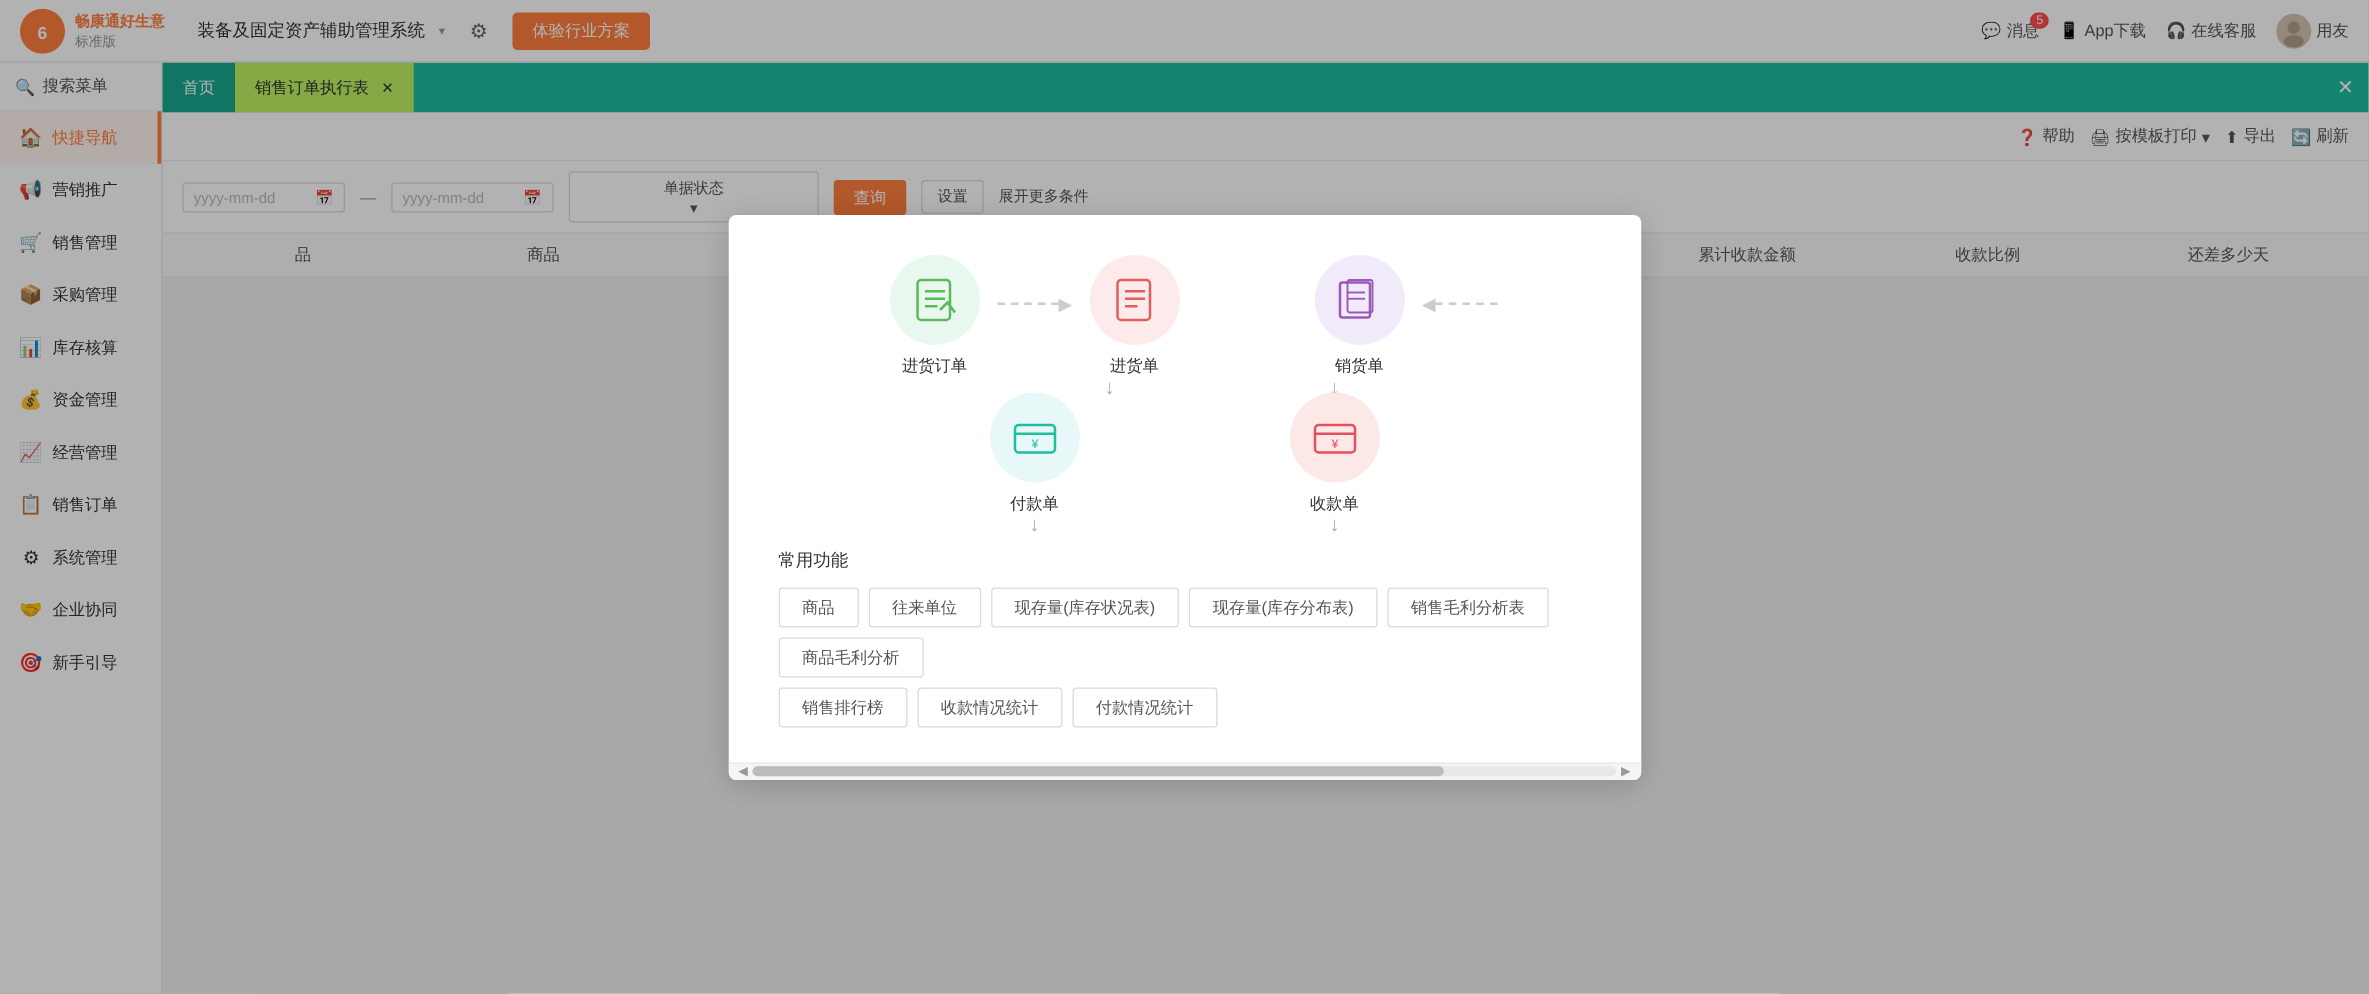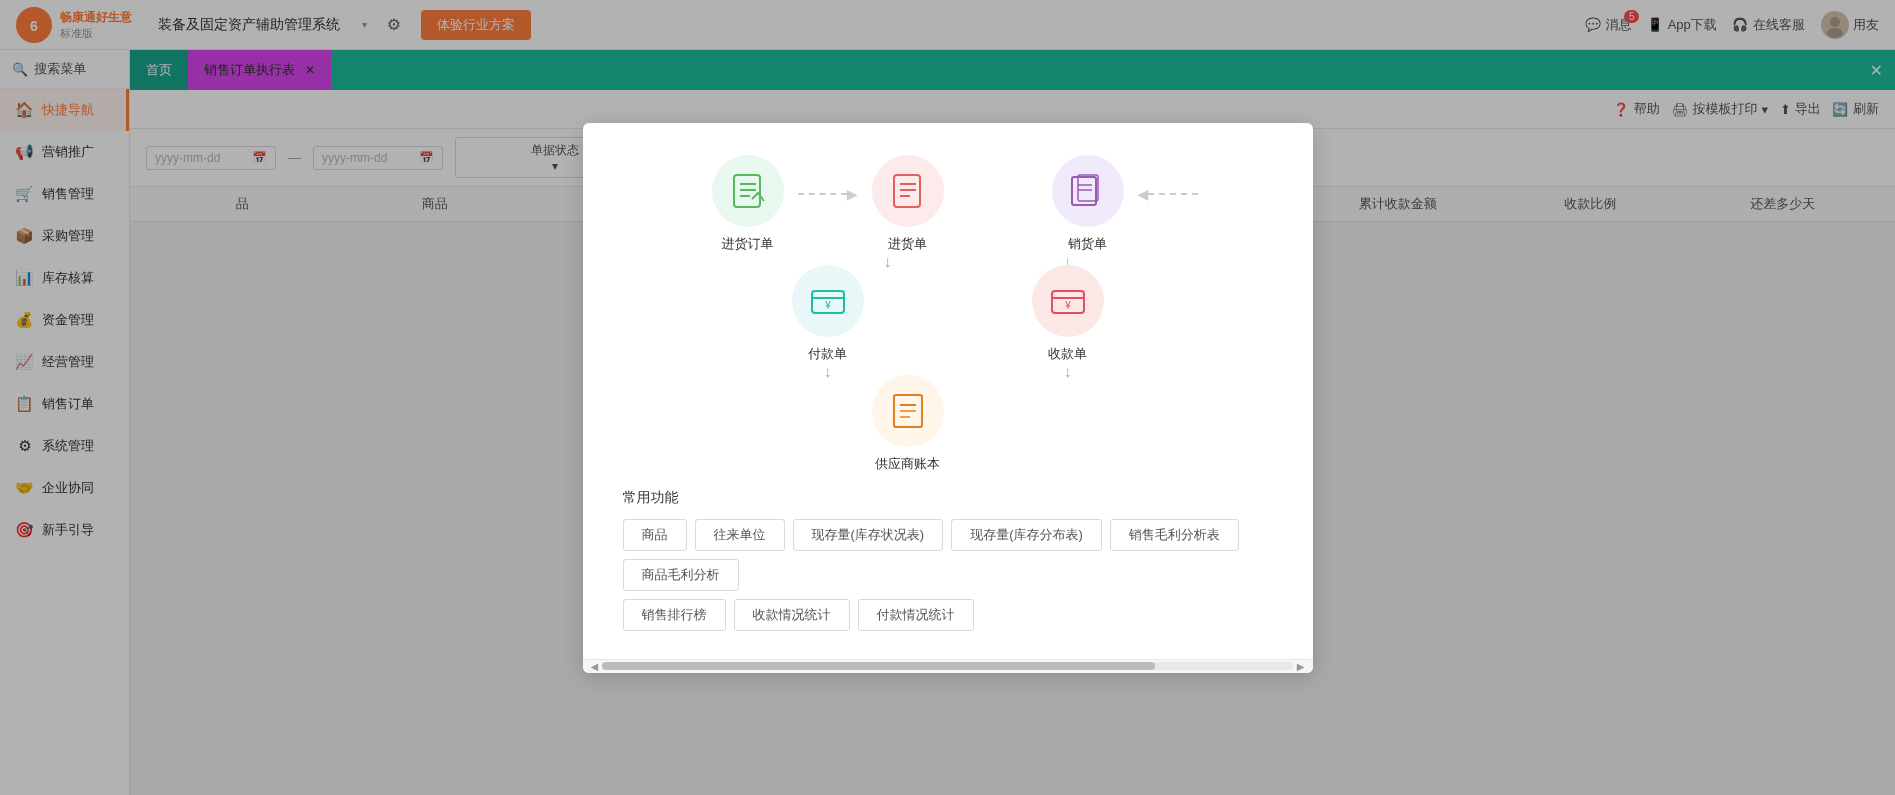--- a/index.html
+++ b/index.html
@@ -10,37 +10,37 @@
     .top-bar { display: flex; align-items: center; height: 50px; background: #fff; border-bottom: 1px solid #e8e8e8; padding: 0 16px; gap: 12px; flex-shrink: 0; }
     .main-area { display: flex; flex: 1; overflow: hidden; }
     .sidebar { width: 130px; background: #fff; border-right: 1px solid #e8e8e8; display: flex; flex-direction: column; flex-shrink: 0; }
     .content-area { flex: 1; display: flex; flex-direction: column; overflow: hidden; }
     .tab-bar { height: 40px; background: #1ebfa0; display: flex; align-items: center; padding: 0; flex-shrink: 0; }
     .content-body { flex: 1; background: #f0f2f5; overflow: auto; position: relative; }
 
     
     .logo-area { display: flex; align-items: center; gap: 8px; width: 130px; flex-shrink: 0; }
     .logo-icon { width: 36px; height: 36px; }
-    .system-title { display: flex; align-items: center; gap: 22px; color: #333; font-size: 14px; }
+    .system-title { display: flex; align-items: center; gap: 11px; color: #333; font-size: 14px; }
     .dropdown-arrow { color: #999; font-size: 10px; }
     .gear-btn { width: 30px; height: 30px; display: flex; align-items: center; justify-content: center; cursor: pointer; color: #666; font-size: 16px; }
     .experience-btn { background: #ff7e3e; color: #fff; border: none; padding: 6px 16px; border-radius: 4px; cursor: pointer; font-size: 13px; }
     .top-right { margin-left: auto; display: flex; align-items: center; gap: 16px; }
     .top-right-item { display: flex; align-items: center; gap: 4px; color: #555; cursor: pointer; font-size: 13px; position: relative; }
     .badge { background: #ff4d4f; color: #fff; border-radius: 10px; font-size: 10px; padding: 1px 5px; position: absolute; top: -6px; right: -8px; }
     .avatar { width: 28px; height: 28px; border-radius: 50%; background: #ddd; display: flex; align-items: center; justify-content: center; overflow: hidden; }
     .search-menu { display: flex; align-items: center; gap: 6px; padding: 10px 12px; cursor: pointer; color: #555; border-bottom: 1px solid #f0f0f0; font-size: 13px; }
     .sidebar-item { display: flex; align-items: center; gap: 8px; padding: 12px 16px; cursor: pointer; color: #333; font-size: 13px; transition: background 0.2s; }
     .sidebar-item.active { background: #fff5f0; color: #ff7e3e; border-right: 3px solid #ff7e3e; }
     .sidebar-icon { width: 18px; height: 18px; display: flex; align-items: center; justify-content: center; font-size: 15px; }
 
     
     .tab-item { height: 40px; padding: 0 16px; display: flex; align-items: center; cursor: pointer; font-size: 13px; color: #fff; gap: 6px; }
     .tab-item.home { background: #17a98e; }
-    .tab-item.active { background: #d946ef; color: #333; }
+    .tab-item.active { background: #bef264; color: #333; }
     .tab-close { font-size: 12px; cursor: pointer; margin-left: 4px; }
     .tab-spacer { flex: 1; }
     .tab-close-all { padding: 0 12px; color: #fff; cursor: pointer; font-size: 16px; }
 
     
     .toolbar { display: flex; align-items: center; gap: 12px; padding: 10px 16px; background: #fff; border-bottom: 1px solid #e8e8e8; }
     .toolbar-right { margin-left: auto; display: flex; align-items: center; gap: 12px; }
     .toolbar-btn { display: flex; align-items: center; gap: 4px; color: #555; cursor: pointer; font-size: 13px; }
     .query-btn { background: #ff7e3e; color: #fff; border: none; padding: 5px 16px; border-radius: 3px; cursor: pointer; font-size: 13px; }
     .set-btn { background: #fff; color: #555; border: 1px solid #d9d9d9; padding: 4px 12px; border-radius: 3px; cursor: pointer; font-size: 12px; }
@@ -369,33 +369,20 @@
         <div style="display:flex; justify-content:center;">
           <div style="width:100px;"></div>
           <div style="width:160px; text-align:center; color:#aaa; font-size:16px;">↓</div>
           <div style="width:80px;"></div>
           <div style="width:160px; text-align:center; color:#aaa; font-size:16px;">↓</div>
           <div style="width:100px;"></div>
         </div>
 
         <div style="display:flex; align-items:flex-start; justify-content:center; gap:0; margin-top:-6px;">
           <div style="width:100px;"></div>
-          <div style="width:160px; display:flex; justify-content:center;">
-            <div class="flow-node">
-              <div class="flow-circle orange">
-                <svg width="40" height="40" viewBox="0 0 40 40">
-                  <rect x="6" y="4" width="28" height="32" rx="2" fill="none" stroke="#e08020" stroke-width="2"></rect>
-                  <line x1="12" y1="14" x2="28" y2="14" stroke="#e08020" stroke-width="2"></line>
-                  <line x1="12" y1="20" x2="28" y2="20" stroke="#e08020" stroke-width="1.5"></line>
-                  <line x1="12" y1="26" x2="22" y2="26" stroke="#e08020" stroke-width="1.5"></line>
-                </svg>
-              </div>
-              <span class="flow-label">供应商账本</span>
-            </div>
-          </div>
           <div style="width:80px;"></div>
           <div style="width:100px;"></div>
         </div>
 
       </div>
 
       <div class="common-functions">
         <div class="common-title">常用功能</div>
         <div class="func-buttons">
           <button class="func-btn">商品</button>

